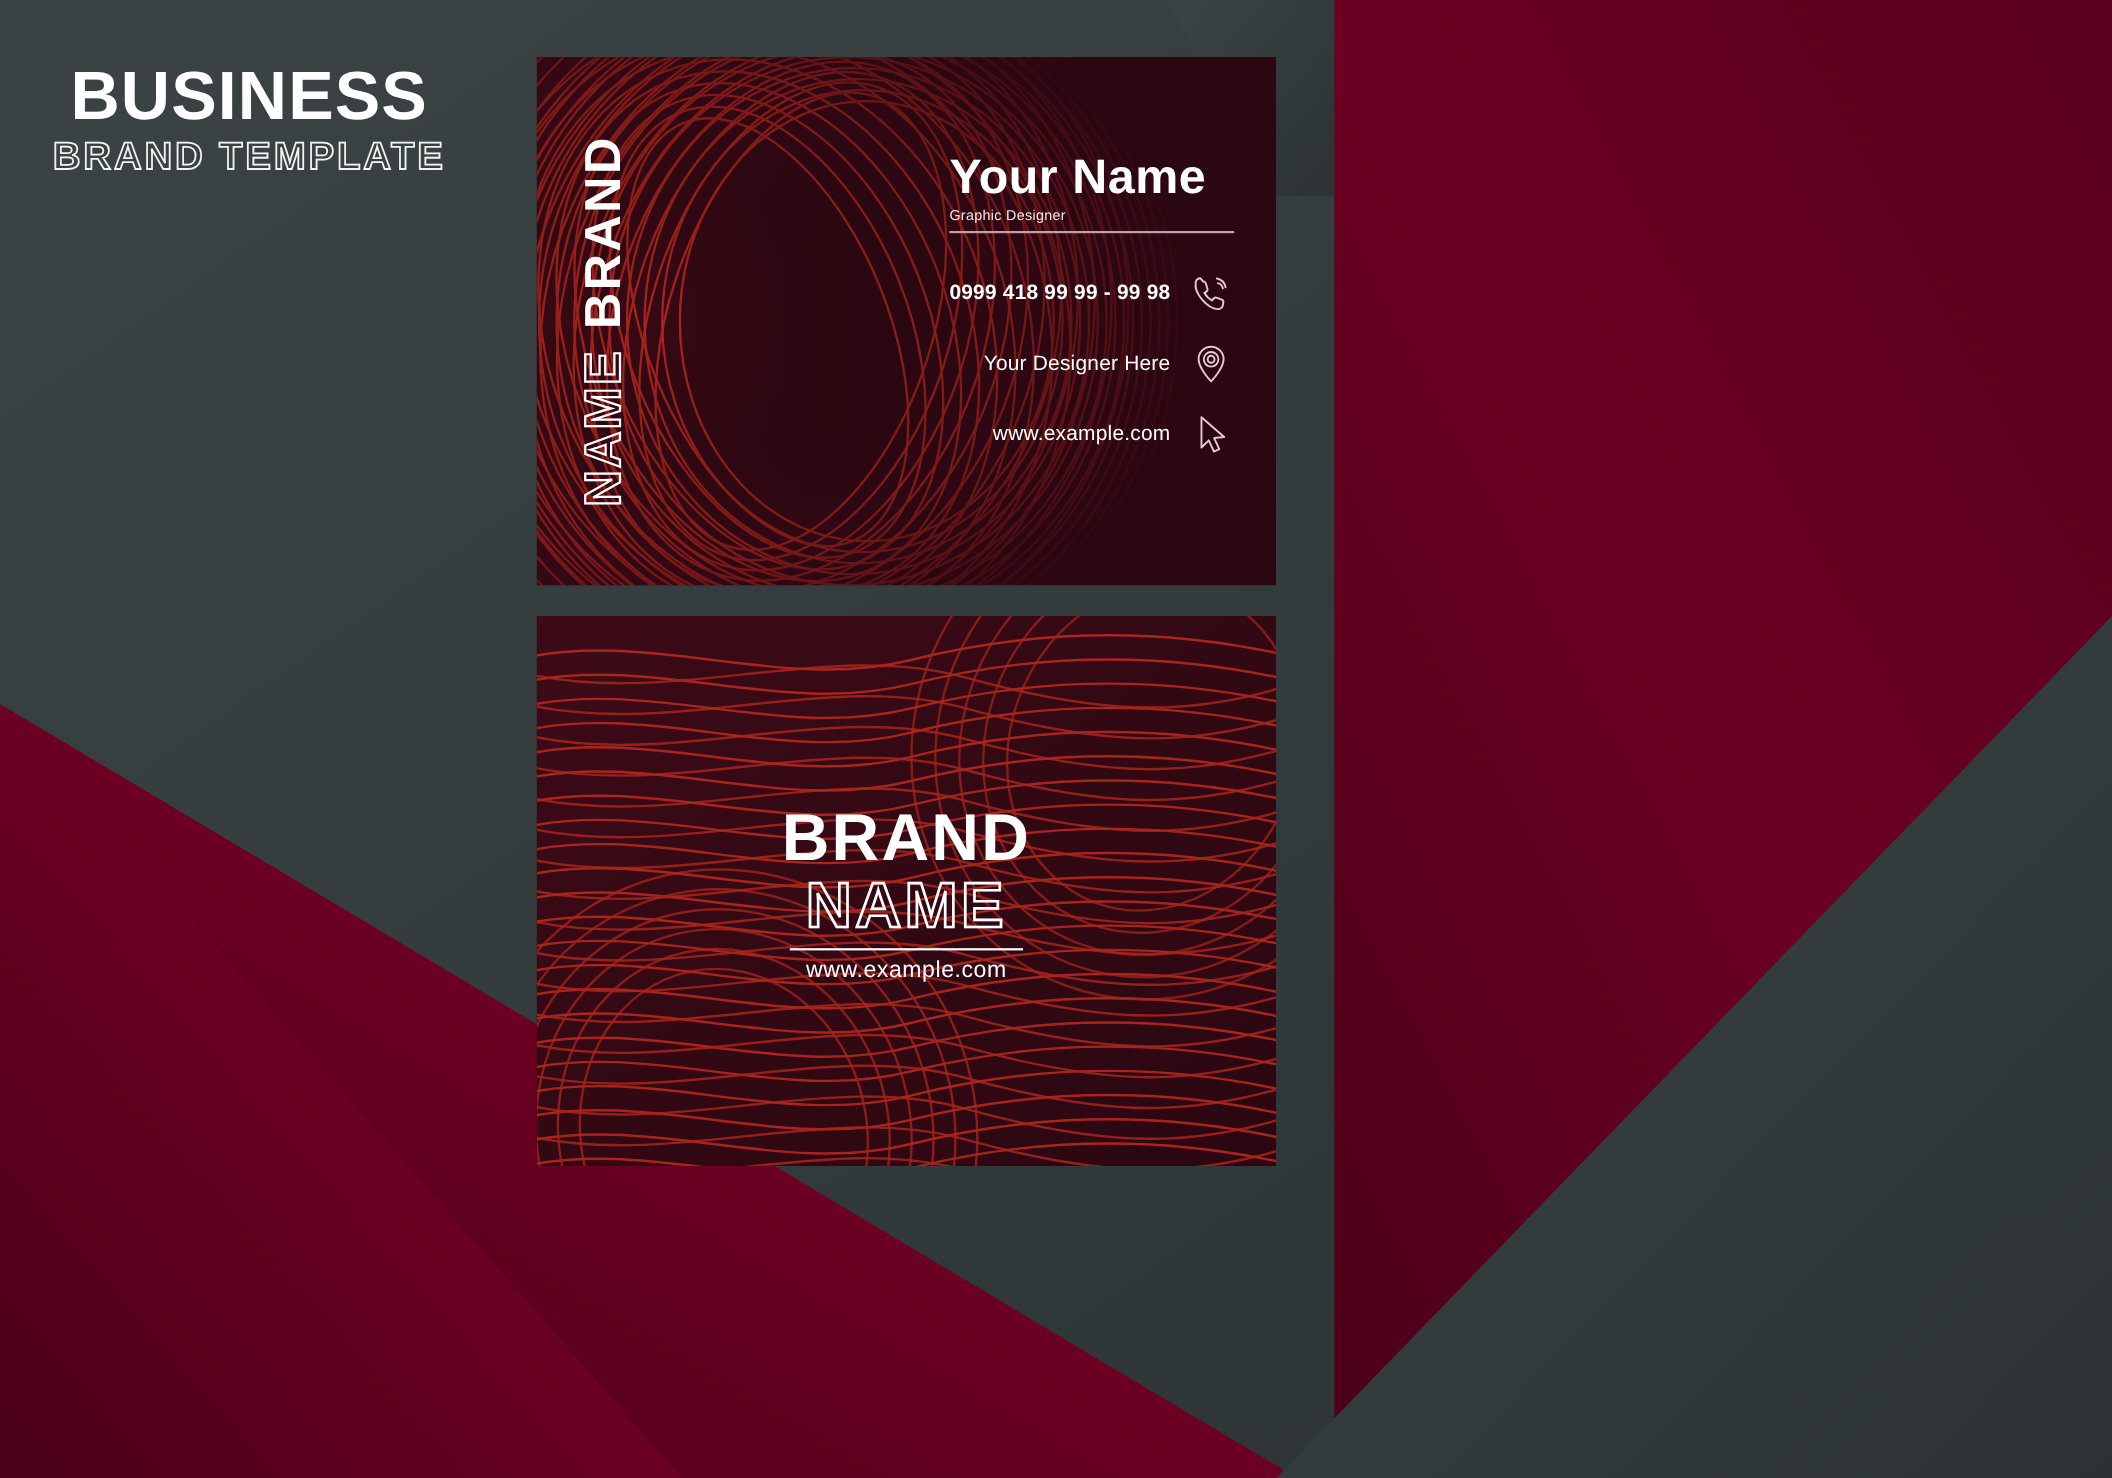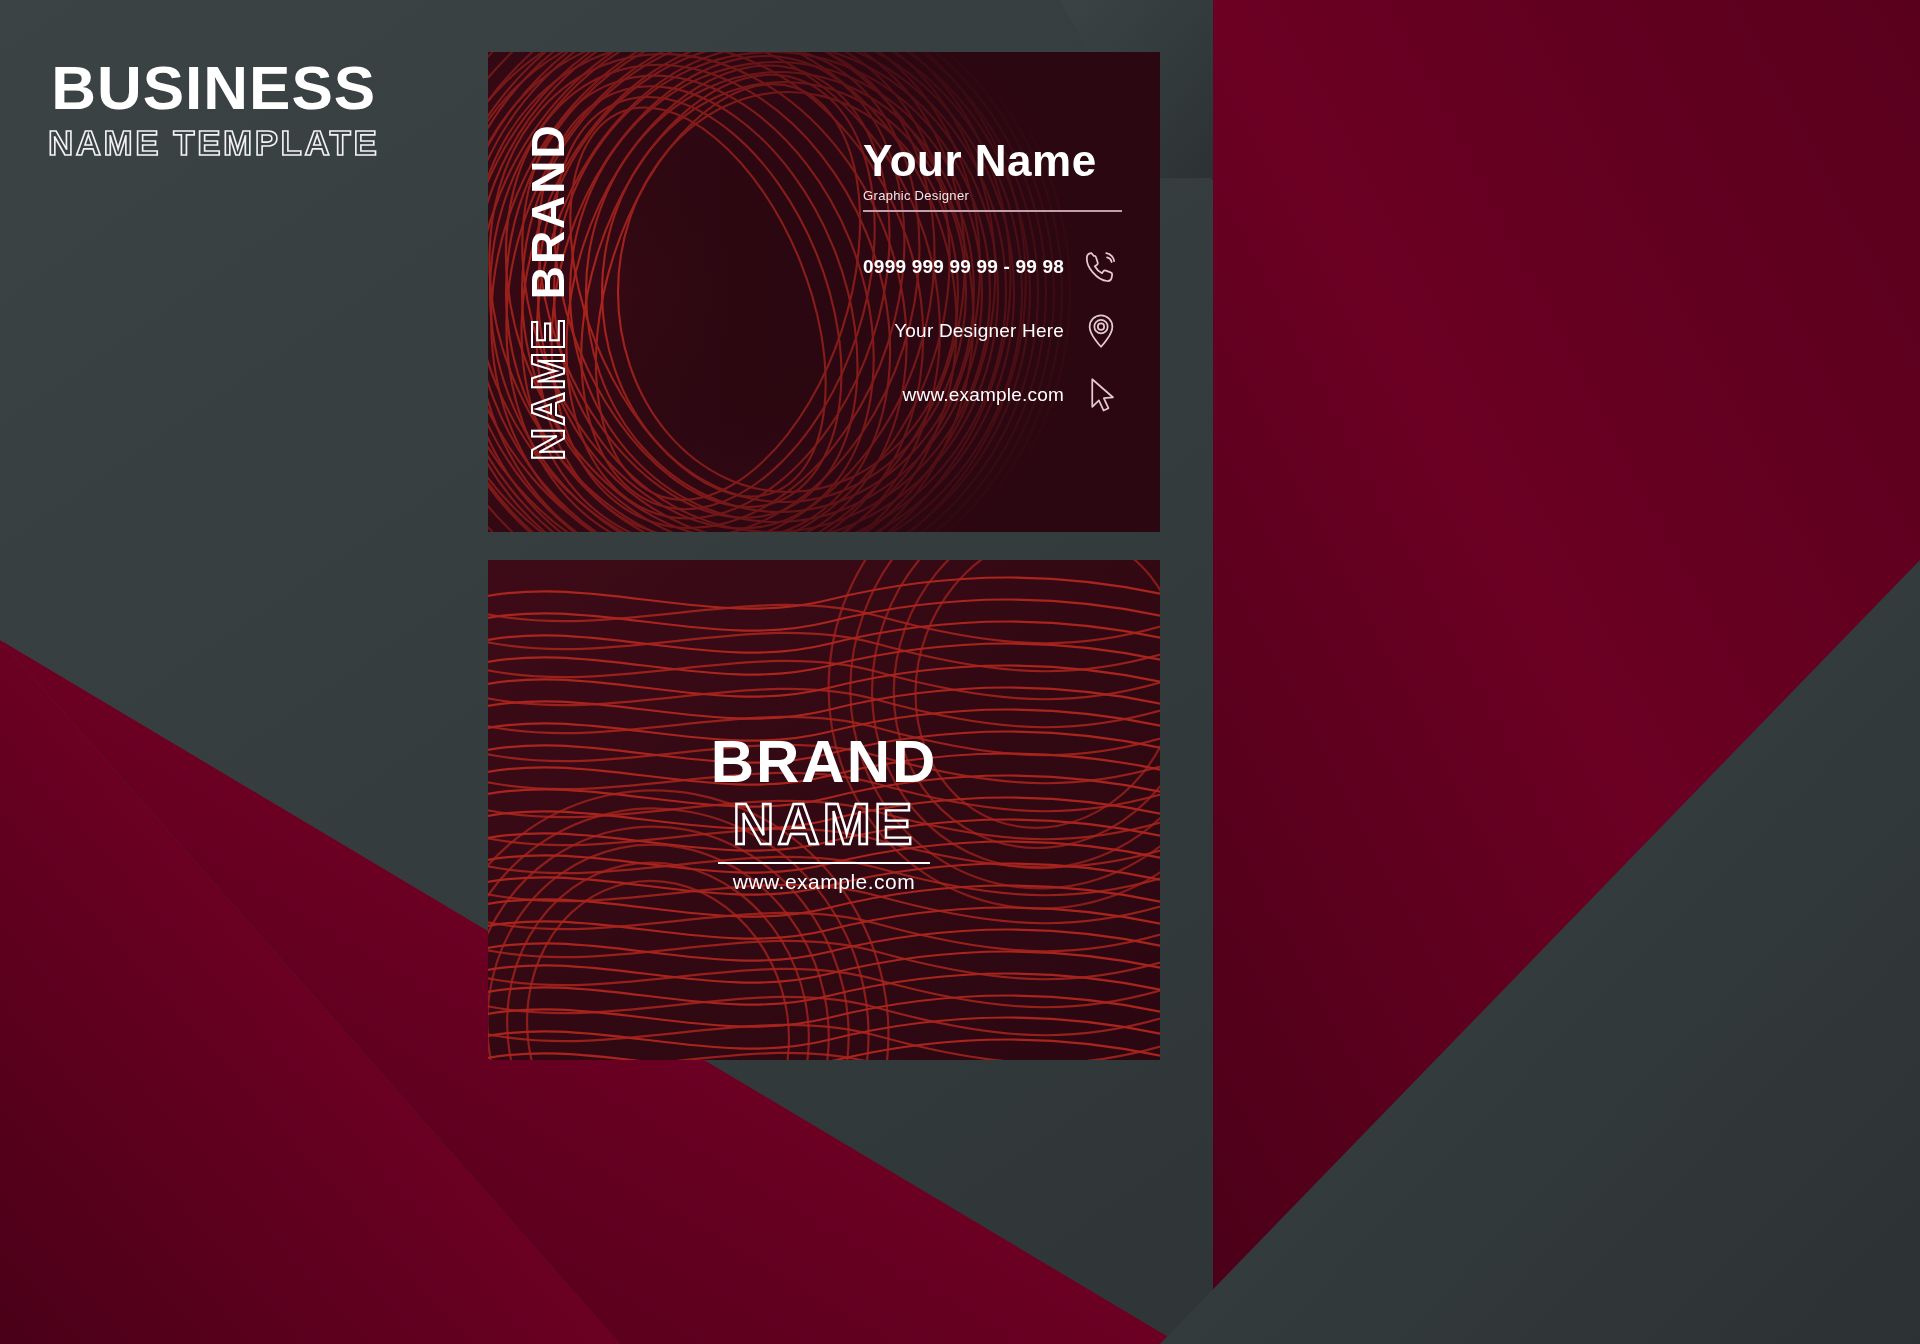--- a/index.html
+++ b/index.html
@@ -133,21 +133,21 @@
   <polygon points="1213,0 1060,0 1213,180" fill="url(#maroonGrad)"></polygon>
 
   <polygon points="1160,0 1213,0 1213,178" fill="url(#grayGrad)" opacity="0"></polygon>
   <polygon points="1060,0 1213,0 1213,178 1160,178" fill="url(#grayGrad)"></polygon>
 
   <polygon points="1920,560 1920,1344 1160,1344" fill="url(#grayGrad)"></polygon>
 </svg>
 
 <div class="headline">
   <span class="hl-main">BUSINESS</span>
-  <span class="hl-sub">NAME TEMPLATE</span>
+  <span class="hl-sub">BRAND TEMPLATE</span>
 </div>
 
 <div class="card" id="card-front">
 
   <svg class="card-bgsvg" viewBox="0 0 672 480" preserveAspectRatio="none">
     <defs>
       <linearGradient id="frontBase" x1="0" y1="0" x2="1" y2="0">
         <stop offset="0%" stop-color="#3a0a16"></stop>
         <stop offset="45%" stop-color="#2f0812"></stop>
         <stop offset="100%" stop-color="#2b0711"></stop>
@@ -222,21 +222,21 @@
   </div>
 
   <div class="info">
     <div class="info-name">Your Name</div>
     <div class="info-role">Graphic Designer</div>
     <div class="info-rule"></div>
 
     <div class="contact-list">
 
       <div class="crow">
-        <span class="crow-text bold">0999 999 99 99 - 99 98</span>
+        <span class="crow-text bold">0999 418 99 99 - 99 98</span>
         <span class="crow-icon">
           <svg viewBox="0 0 48 48" fill="none" stroke="#e4c9d2" stroke-width="2" stroke-linecap="round" stroke-linejoin="round">
             <path d="M13 8c-2.4 0-4.6 1.8-5 4.2-.8 5 1.6 12 6.4 17.6C19.2 35.4 26 39.6 31 40c2.6.2 4.8-1.6 5.2-4l.5-3.1c.2-1.2-.5-2.4-1.7-2.8l-5.5-2c-1.1-.4-2.3 0-3 1l-1.4 2c-3.2-1.6-6.3-4.6-8.2-8l2.2-1.3c1-.6 1.4-1.8 1.1-2.9l-1.7-5.6C18.2 12.1 17 11.3 15.8 11.4L13 8z"></path>
             <path d="M31 13c2.6.6 4.6 2.7 5.2 5.3"></path>
             <path d="M30 8.2c4.6.9 8.2 4.6 9 9.2"></path>
           </svg>
         </span>
       </div>
 
 

